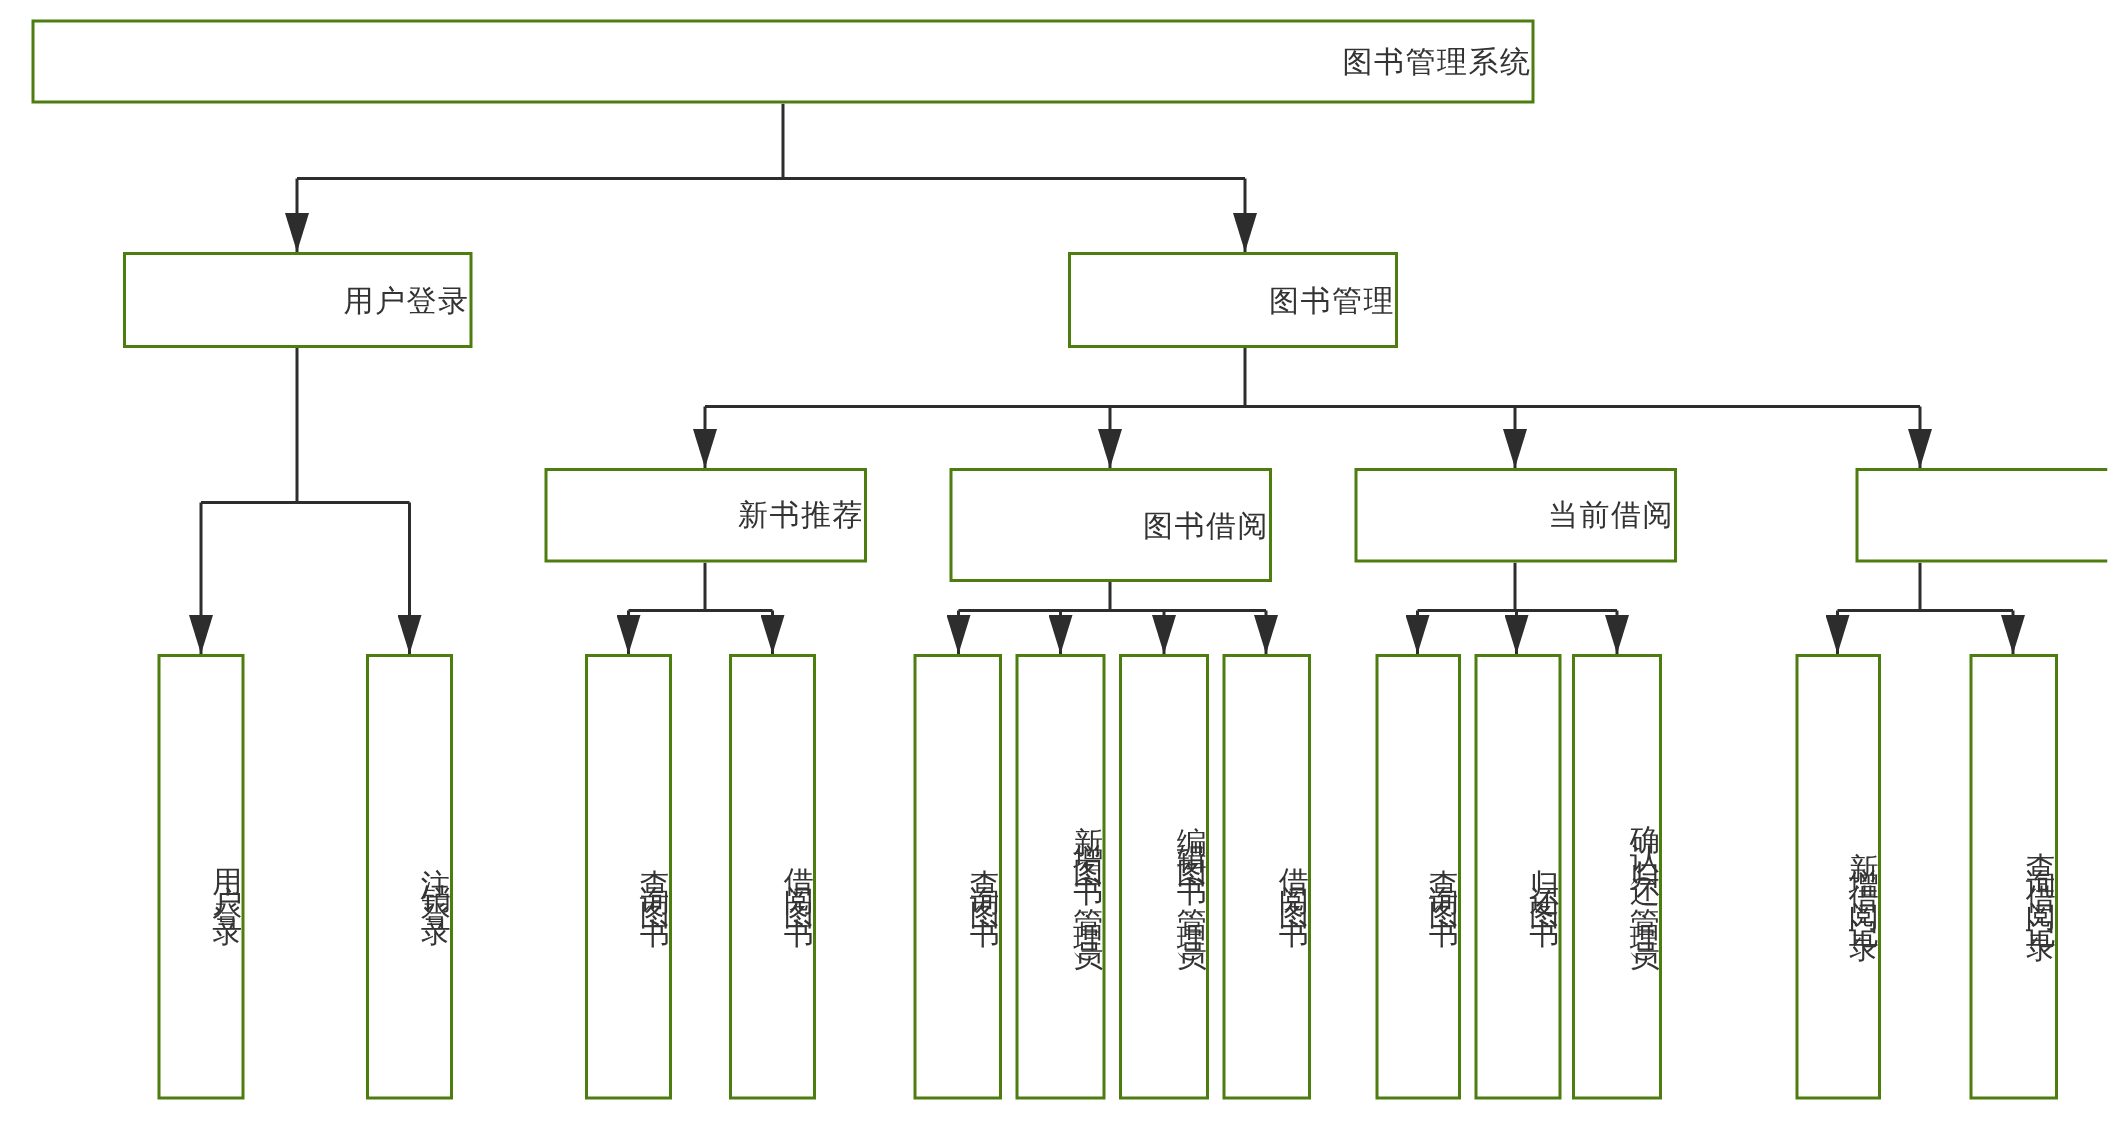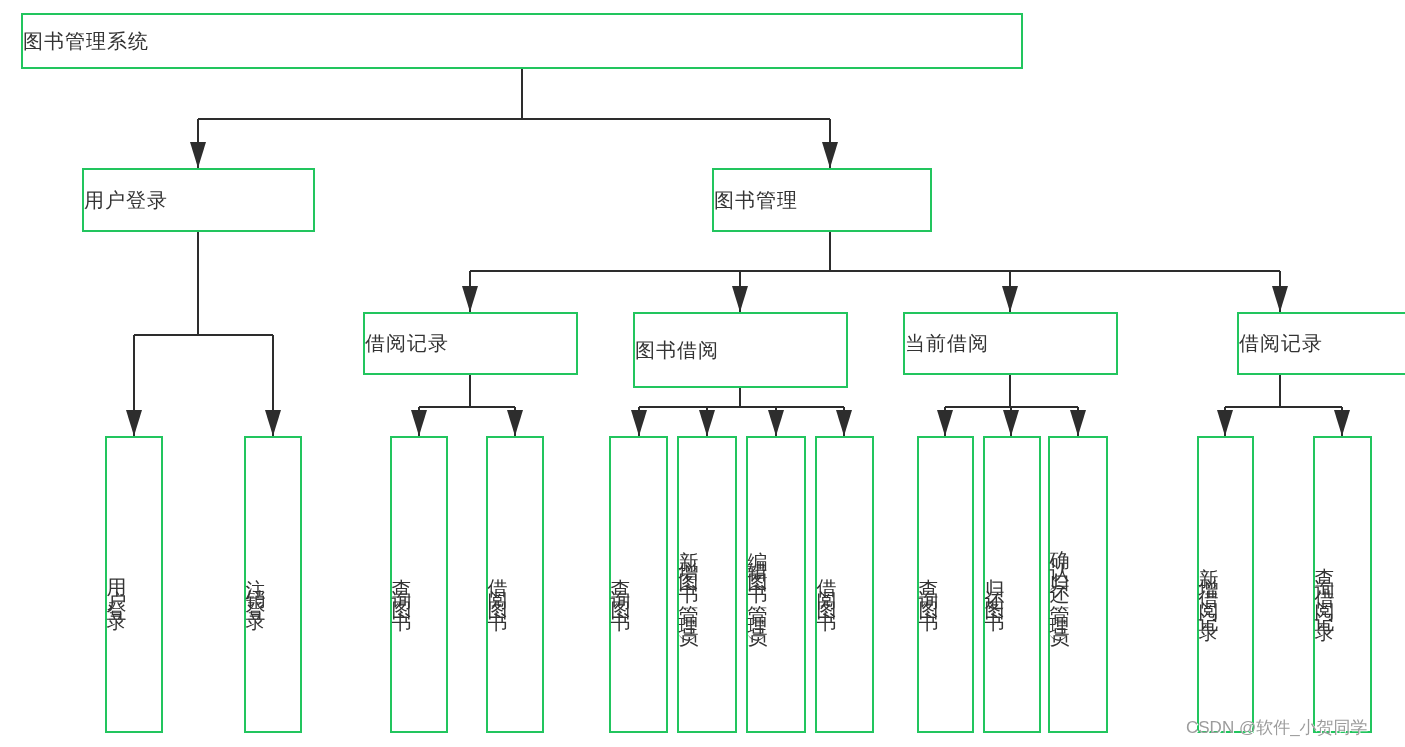--- a/index.html
+++ b/index.html
@@ -20,24 +20,24 @@
     left: 0;
     top: 0;
     width: 1405px;
     height: 747px;
     z-index: 0;
   }
   .box {
     position: absolute;
     box-sizing: border-box;
     background: #ffffff;
-    border: 2px solid #22c55e;
+    border: 2px solid #4d7c0f;
     display: flex;
     align-items: center;
-    justify-content: flex-start;
+    justify-content: flex-end;
     color: #333333;
     z-index: 1;
   }
   .h-label {
     font-size: 20px;
     letter-spacing: 1px;
     white-space: nowrap;
   }
   .leaf .v-label {
     writing-mode: vertical-rl;
@@ -119,21 +119,21 @@
   </div>
 
   <div class="box" style="left:82px; top:168px; width:233px; height:64px;">
     <span class="h-label">用户登录</span>
   </div>
   <div class="box" style="left:712px; top:168px; width:220px; height:64px;">
     <span class="h-label">图书管理</span>
   </div>
 
   <div class="box" style="left:363px; top:312px; width:215px; height:63px;">
-    <span class="h-label">借阅记录</span>
+    <span class="h-label">新书推荐</span>
   </div>
   <div class="box" style="left:633px; top:312px; width:215px; height:76px;">
     <span class="h-label">图书借阅</span>
   </div>
   <div class="box" style="left:903px; top:312px; width:215px; height:63px;">
     <span class="h-label">当前借阅</span>
   </div>
   <div class="box" style="left:1237px; top:312px; width:254px; height:63px;">
     <span class="h-label">借阅记录</span>
   </div>
@@ -175,15 +175,14 @@
     <span class="v-label">确认归还（管理员）</span>
   </div>
 
   <div class="box leaf" style="left:1197px; top:436px; width:57px; height:297px;">
     <span class="v-label">新增借阅记录</span>
   </div>
   <div class="box leaf" style="left:1313px; top:436px; width:59px; height:297px;">
     <span class="v-label">查询借阅记录</span>
   </div>
 
-  <div id="watermark">CSDN @软件_小贺同学</div>
 
 </div>
 
 </body></html>

